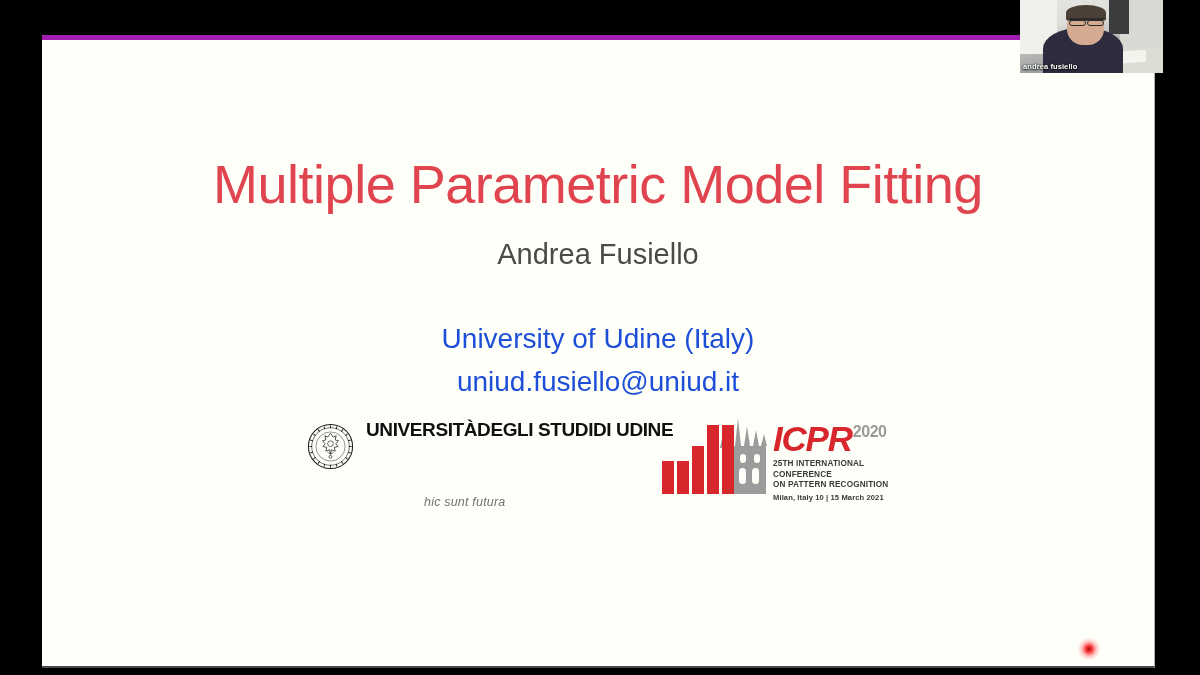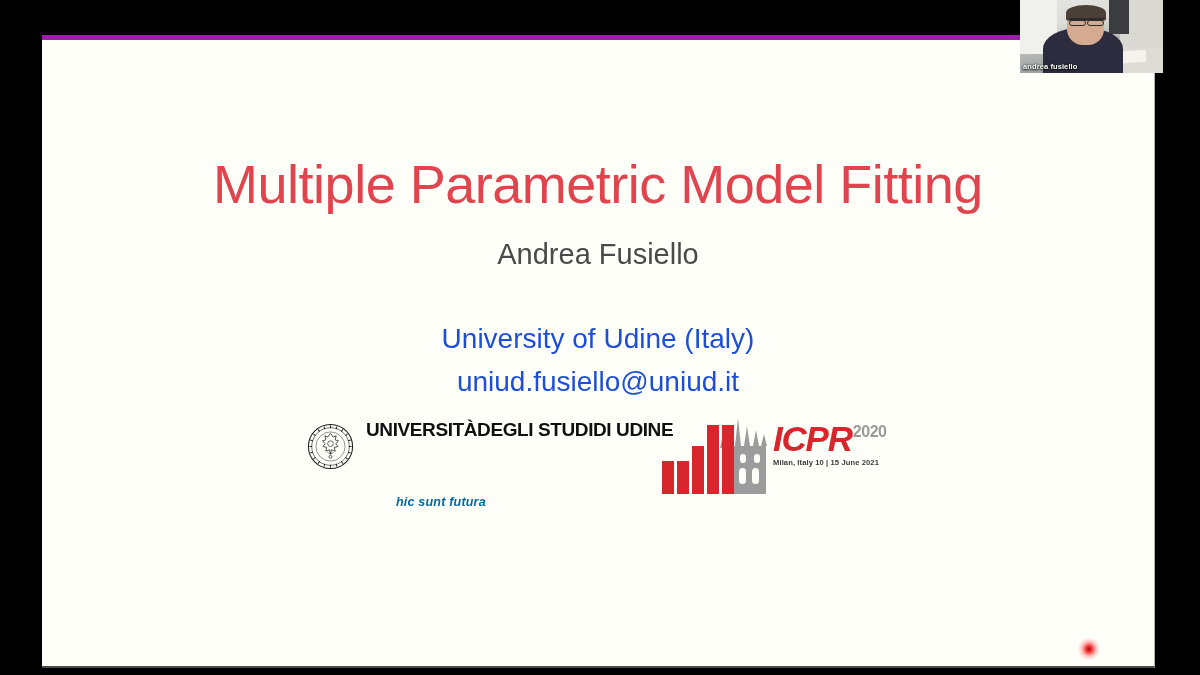--- a/index.html
+++ b/index.html
@@ -108,25 +108,25 @@
     font-family: "Liberation Sans", sans-serif;
     font-size: 19px;
     font-weight: 700;
     letter-spacing: -0.4px;
     color: #101010;
     line-height: 1.06;
     text-transform: uppercase;
   }
   #uniud-tagline {
     margin-top: 9px;
-    margin-left: 32px;
+    margin-left: 60px;
     font-size: 12.5px;
-    font-weight: 700;
+    font-weight: 400;
     font-style: italic;
-    color: #0369a1;
+    color: #737373;
     letter-spacing: 0.2px;
   }
 
   
   #icpr-logo {
     position: absolute;
     left: 618px;
     top: 4px;
     width: 230px;
     height: 92px;
@@ -340,21 +340,25 @@
           </svg>
 
           <div id="icpr-text">
             <div id="icpr-word-row">
               <div id="icpr-word">ICPR</div>
               <div id="icpr-year">
                 <span>20</span>
                 <span>20</span>
               </div>
             </div>
-            <div id="icpr-place">Milan, Italy 10 | 15 June 2021</div>
+            <div id="icpr-conf-lines">
+              <div class="ic-line">25th INTERNATIONAL CONFERENCE</div>
+              <div class="ic-line">ON PATTERN RECOGNITION</div>
+            </div>
+            <div id="icpr-place">Milan, Italy 10 | 15 March 2021</div>
           </div>
         </div>
 
       </div>
 
       <div id="laser-pointer"></div>
 
     </div>
   </div>
 

